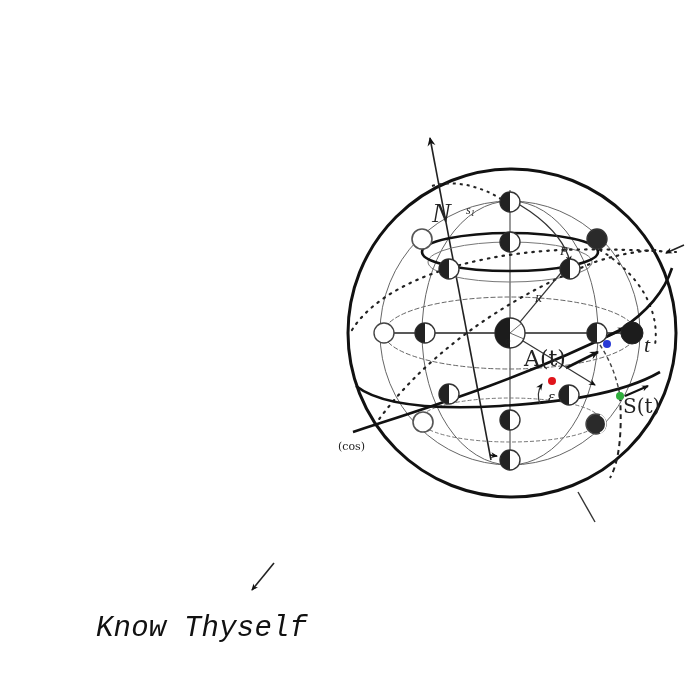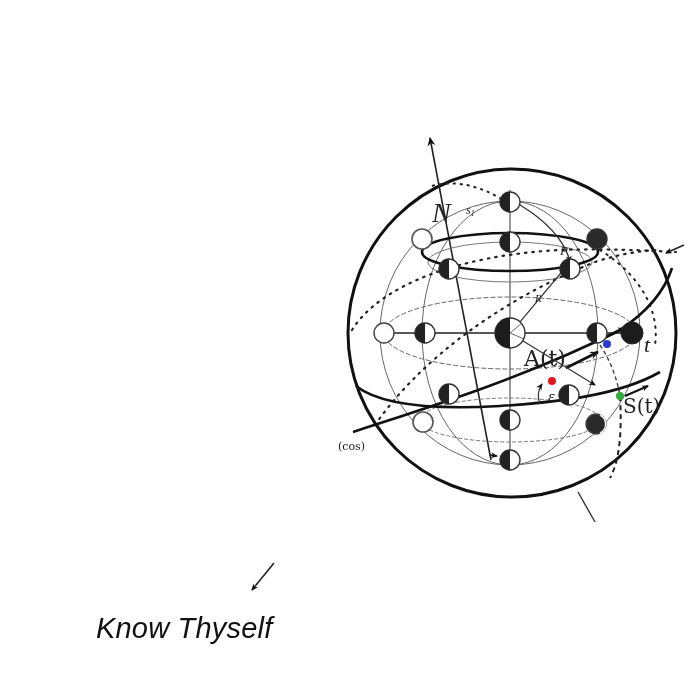--- a/index.html
+++ b/index.html
@@ -2,21 +2,21 @@
 <html><head>
   <meta charset="utf-8">
   <style>
     html, body { margin: 0; padding: 0; background: #ffffff; }
     body { width: 700px; height: 700px; position: relative; overflow: hidden; }
     #stage { position: absolute; left: 0; top: 0; width: 700px; height: 700px; }
     .lbl-serif { font-family: "DejaVu Serif", "Liberation Serif", serif; fill: #222; }
     .lbl-italic { font-family: "Liberation Serif", "DejaVu Serif", serif; font-style: italic; fill: #222; }
     .caption {
       position: absolute; left: 96px; top: 612px;
-      font-family: Liberation Sans, sans-serif;
+      font-family: Liberation Mono, monospace;
       font-style: italic; font-size: 29px; color: #111; letter-spacing: 0.2px;
       white-space: nowrap;
     }
   </style>
 </head>
 <body>
 
 <svg id="stage" viewBox="0 0 700 700" xmlns="http://www.w3.org/2000/svg">
   <defs>
     <marker id="arrowhead" markerWidth="10" markerHeight="10" refX="8" refY="5" orient="auto" markerUnits="userSpaceOnUse">

